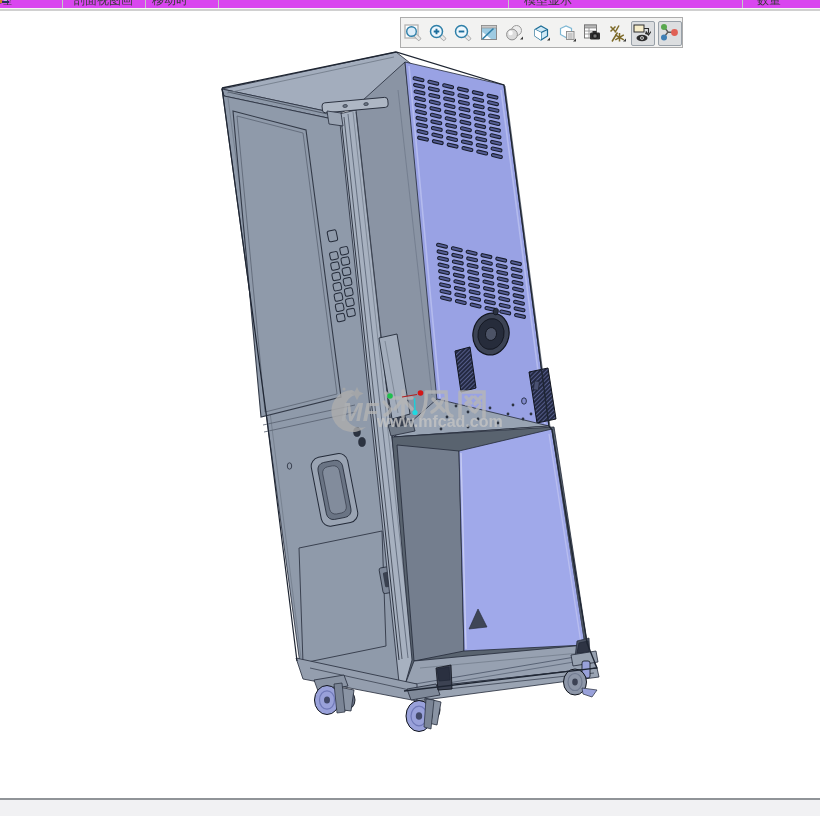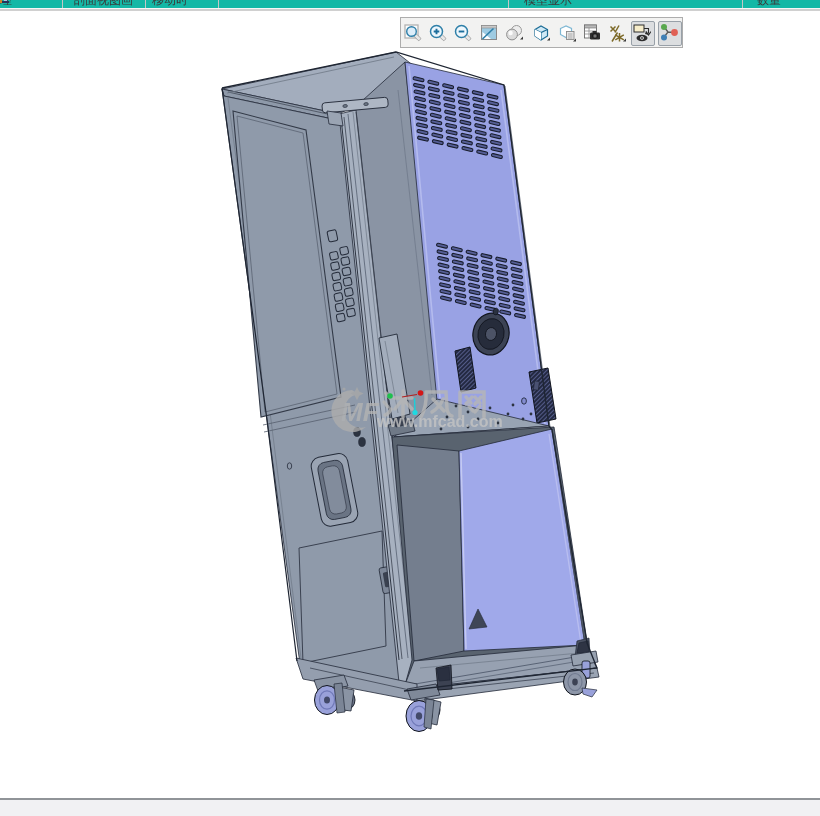--- a/index.html
+++ b/index.html
@@ -1,19 +1,19 @@
 <!DOCTYPE html>
 <html><head><meta charset="utf-8">
 <style>
 html,body{margin:0;padding:0;width:820px;height:816px;overflow:hidden;background:#ffffff;
 font-family:"Liberation Sans",sans-serif;}
 .abs{position:absolute;}
 </style></head>
 <body>
-<div class="abs" style="left:0;top:0;width:820px;height:8px;background:#14b8a6;overflow:hidden">
+<div class="abs" style="left:0;top:0;width:820px;height:8px;background:#d946ef;overflow:hidden">
     <span style="position:absolute;left:0px;top:-8px;font-size:12px;color:#3a3a3a">理</span>
     <span style="position:absolute;left:73px;top:-8px;font-size:12px;color:#3a3a3a">剖面视图画</span>
     <span style="position:absolute;left:152px;top:-8px;font-size:12px;color:#3a3a3a">移动时</span>
     <span style="position:absolute;left:524px;top:-8px;font-size:12px;color:#3a3a3a">模型显示</span>
     <span style="position:absolute;left:757px;top:-8px;font-size:12px;color:#3a3a3a">数量</span>
     <span style="position:absolute;left:62px;top:0;width:1px;height:8px;background:#c6c6c6"></span>
     <span style="position:absolute;left:145px;top:0;width:1px;height:8px;background:#c6c6c6"></span>
     <span style="position:absolute;left:218px;top:0;width:1px;height:8px;background:#c6c6c6"></span>
     <span style="position:absolute;left:508px;top:0;width:1px;height:8px;background:#c6c6c6"></span>
     <span style="position:absolute;left:742px;top:0;width:1px;height:8px;background:#c6c6c6"></span>

